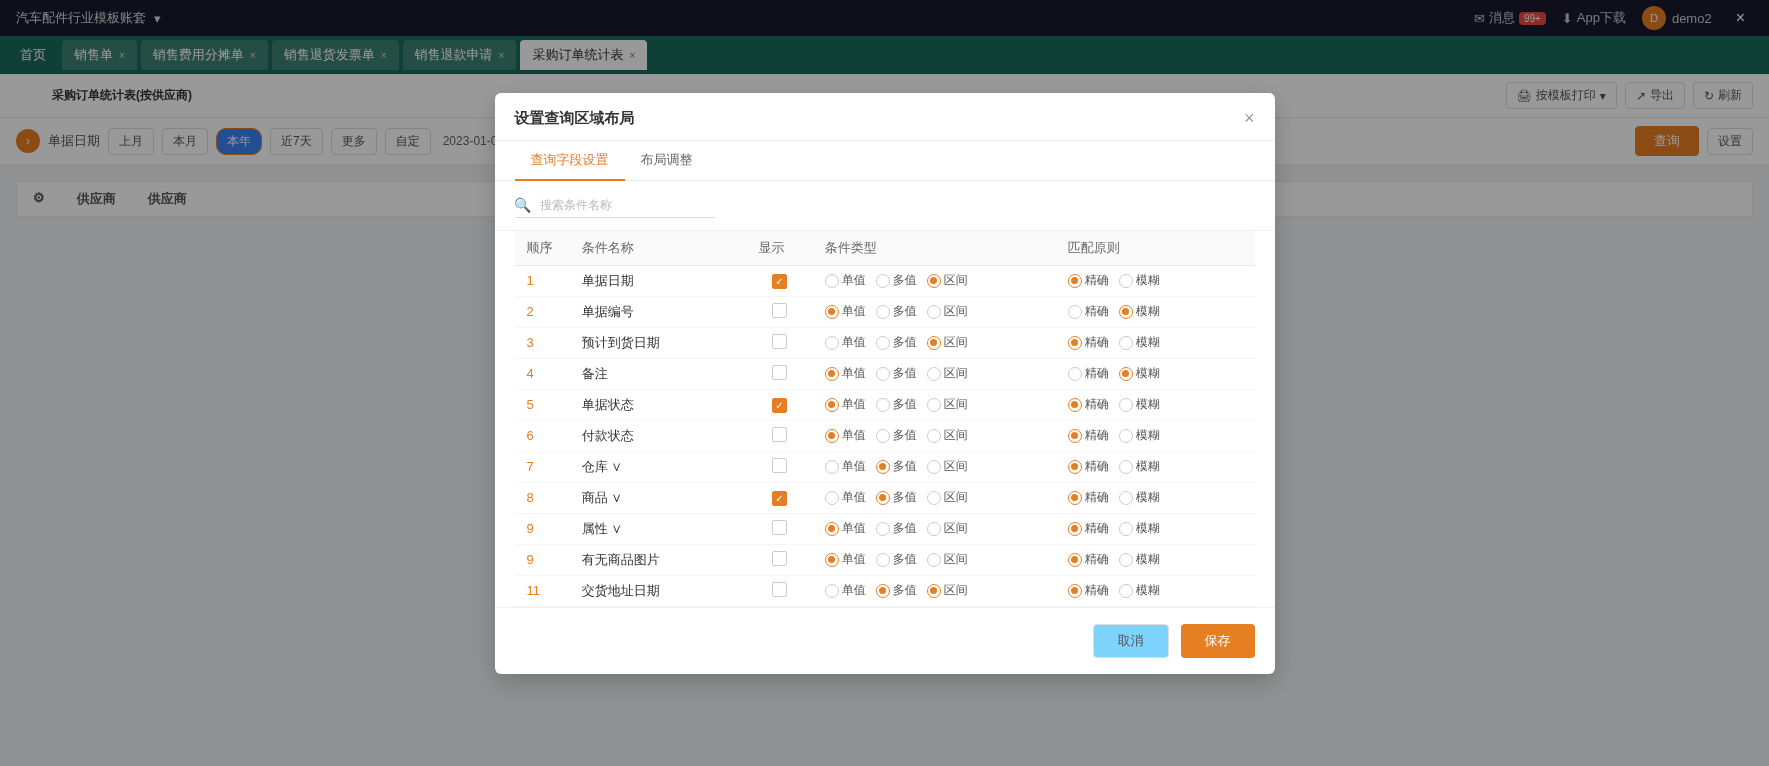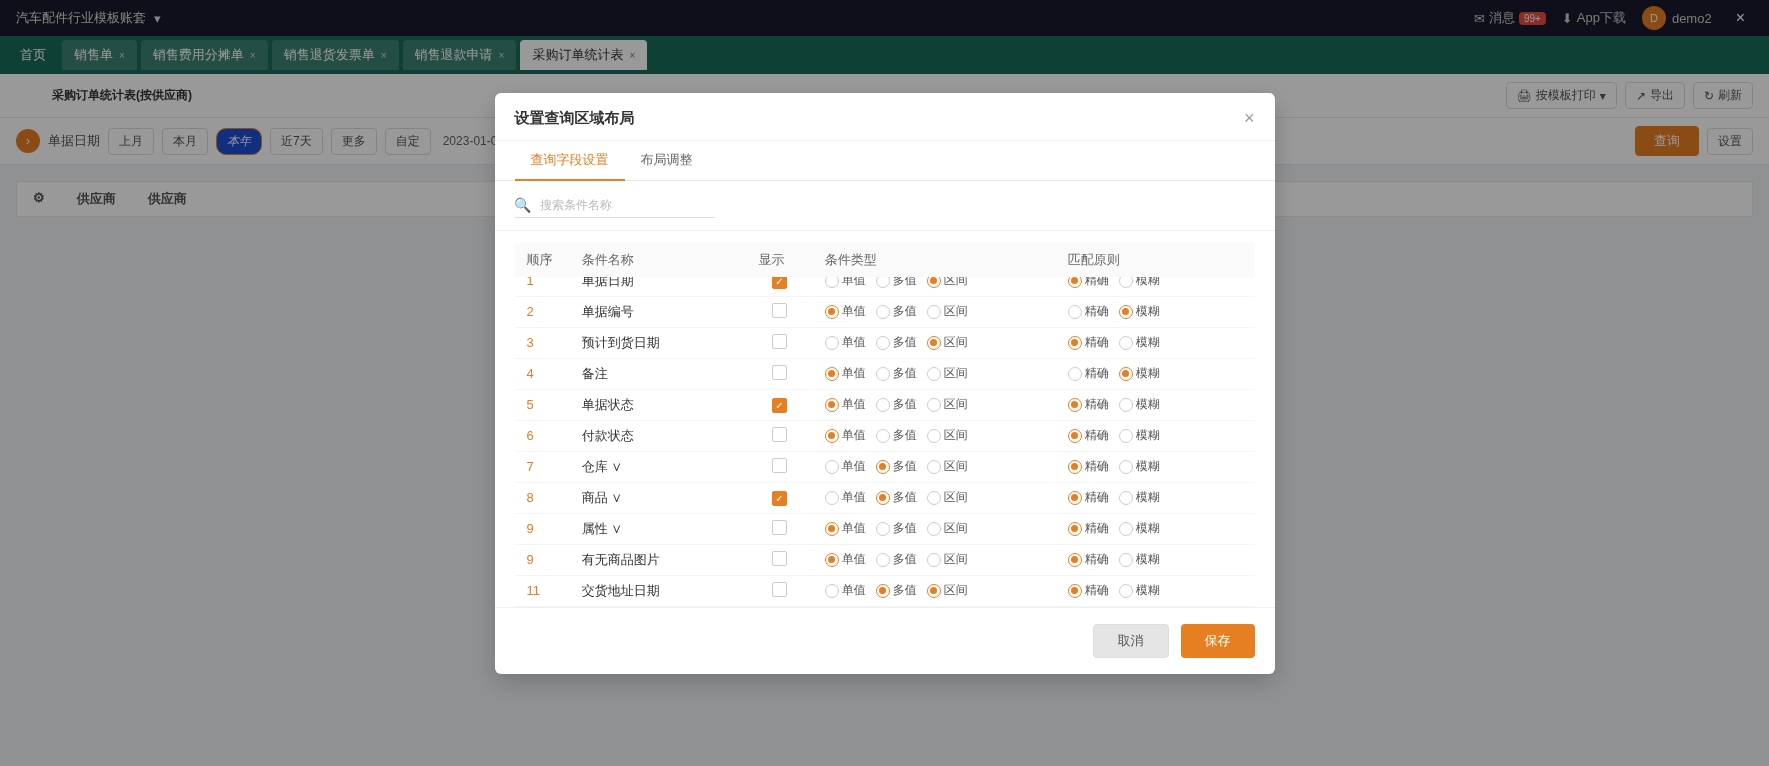--- a/index.html
+++ b/index.html
@@ -67,21 +67,21 @@
     }
     .toolbar-btn {
       border: 1px solid #ddd;
       background: white;
       padding: 4px 10px;
       border-radius: 4px;
       cursor: pointer;
       font-size: 12px;
       color: #555;
     }
-    .toolbar-btn.active { background: #1d4ed8; color: white; border-color: #e67e22; border-radius: 10px; font-style: italic; }
+    .toolbar-btn.active { background: #3b82f6; color: white; border-color: #e67e22; border-radius: 10px; }
     .toolbar-date { font-size: 12px; color: #666; margin-left: 4px; }
     .expand-btn {
       background: #e67e22;
       color: white;
       border: none;
       width: 24px;
       height: 24px;
       border-radius: 50%;
       cursor: pointer;
       display: flex;
@@ -179,21 +179,21 @@
     }
     .conditions-table th {
       background: #fafafa;
       padding: 8px 12px;
       text-align: left;
       font-size: 13px;
       color: #666;
       border-bottom: 1px solid #e8e8e8;
       font-weight: normal;
       position: sticky;
-      top: 12px;
+      top: 0;
       z-index: 1;
     }
     .conditions-table td {
       padding: 6px 12px;
       border-bottom: 1px solid #f5f5f5;
       font-size: 13px;
       color: #333;
       vertical-align: middle;
     }
     .col-order { width: 50px; color: #e67e22; font-weight: 500; }
@@ -247,21 +247,21 @@
     .modal-footer {
       padding: 16px 20px;
       display: flex;
       justify-content: flex-end;
       gap: 12px;
       border-top: 1px solid #f0f0f0;
     }
     .btn-cancel {
       padding: 7px 24px;
       border: 1px solid #ddd;
-      background: #e5e5e5;
+      background: #7dd3fc;
       border-radius: 4px;
       cursor: pointer;
       font-size: 13px;
       color: #555;
     }
     .btn-save {
       padding: 7px 24px;
       border: none;
       background: #e67e22;
       border-radius: 4px;

